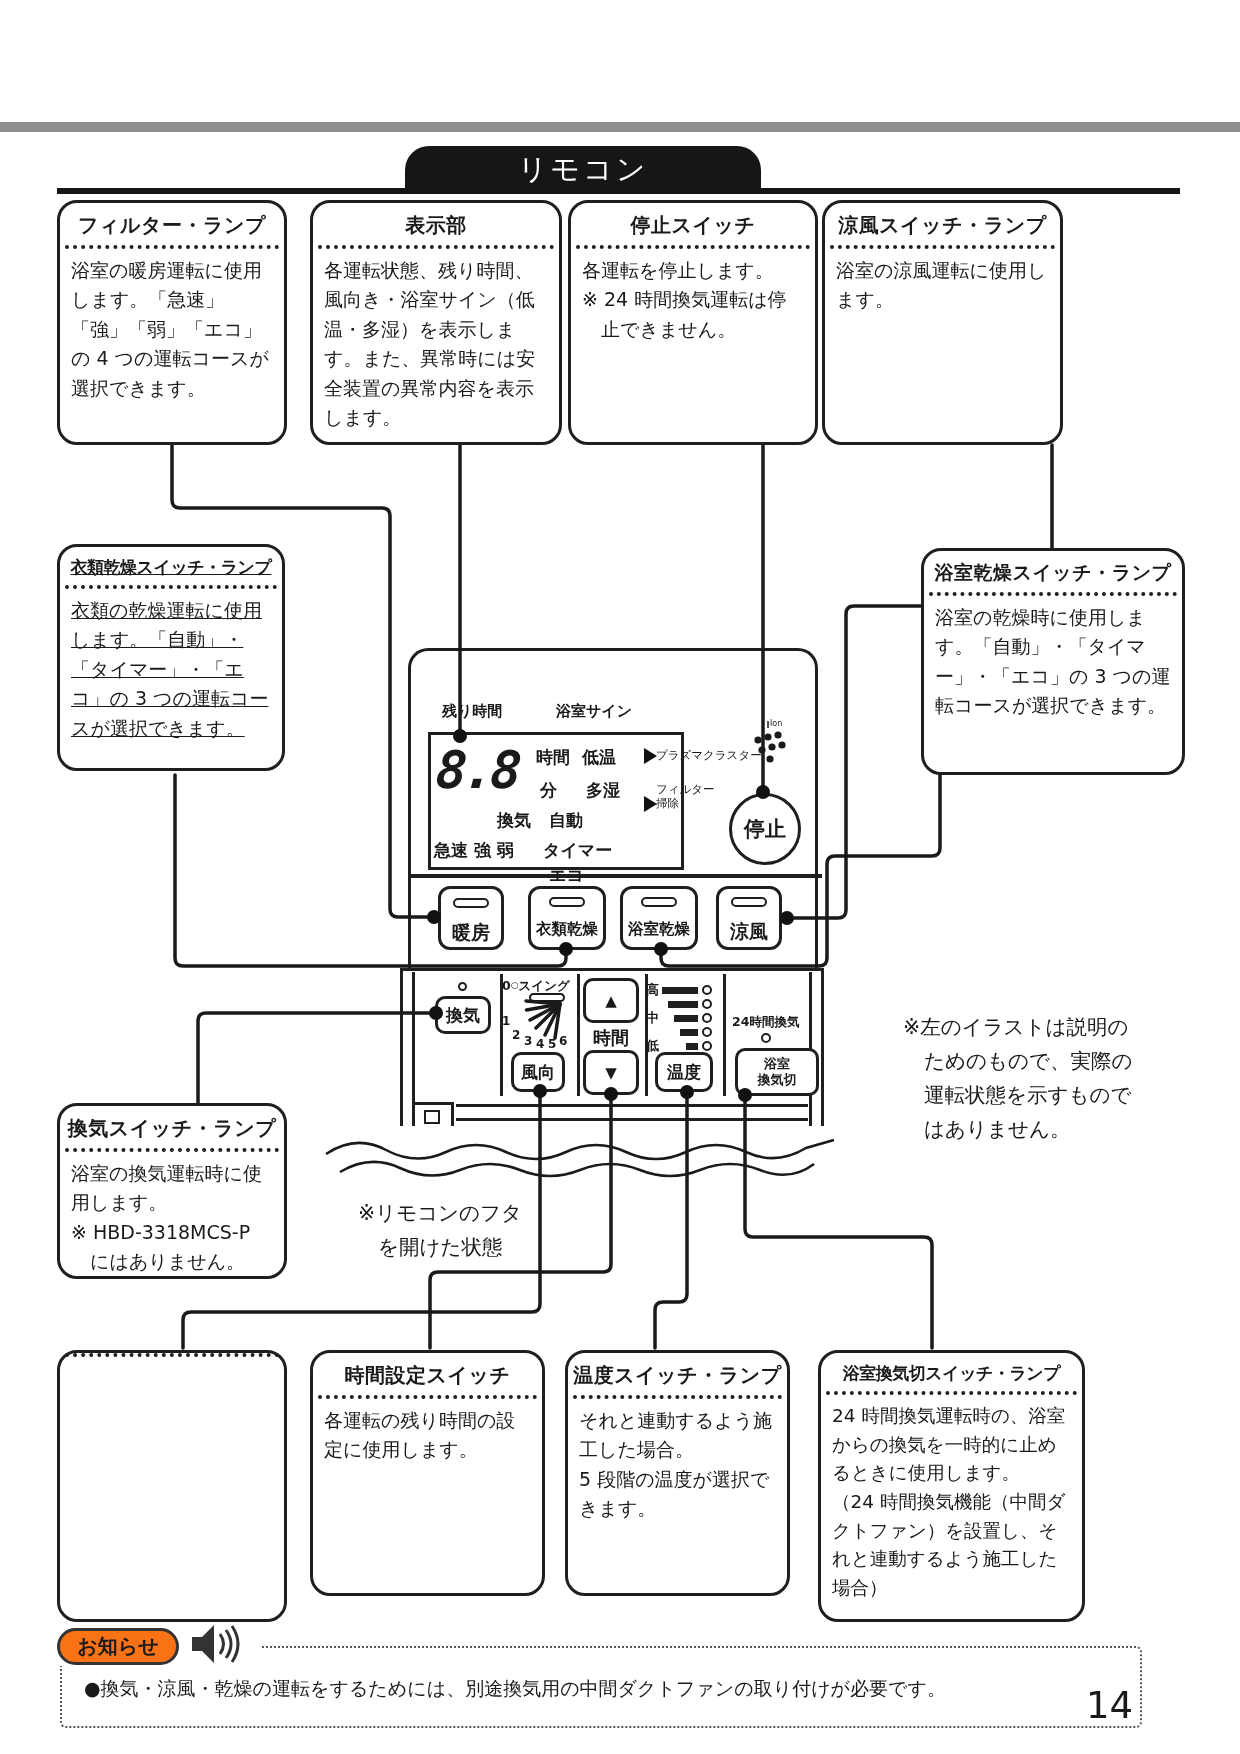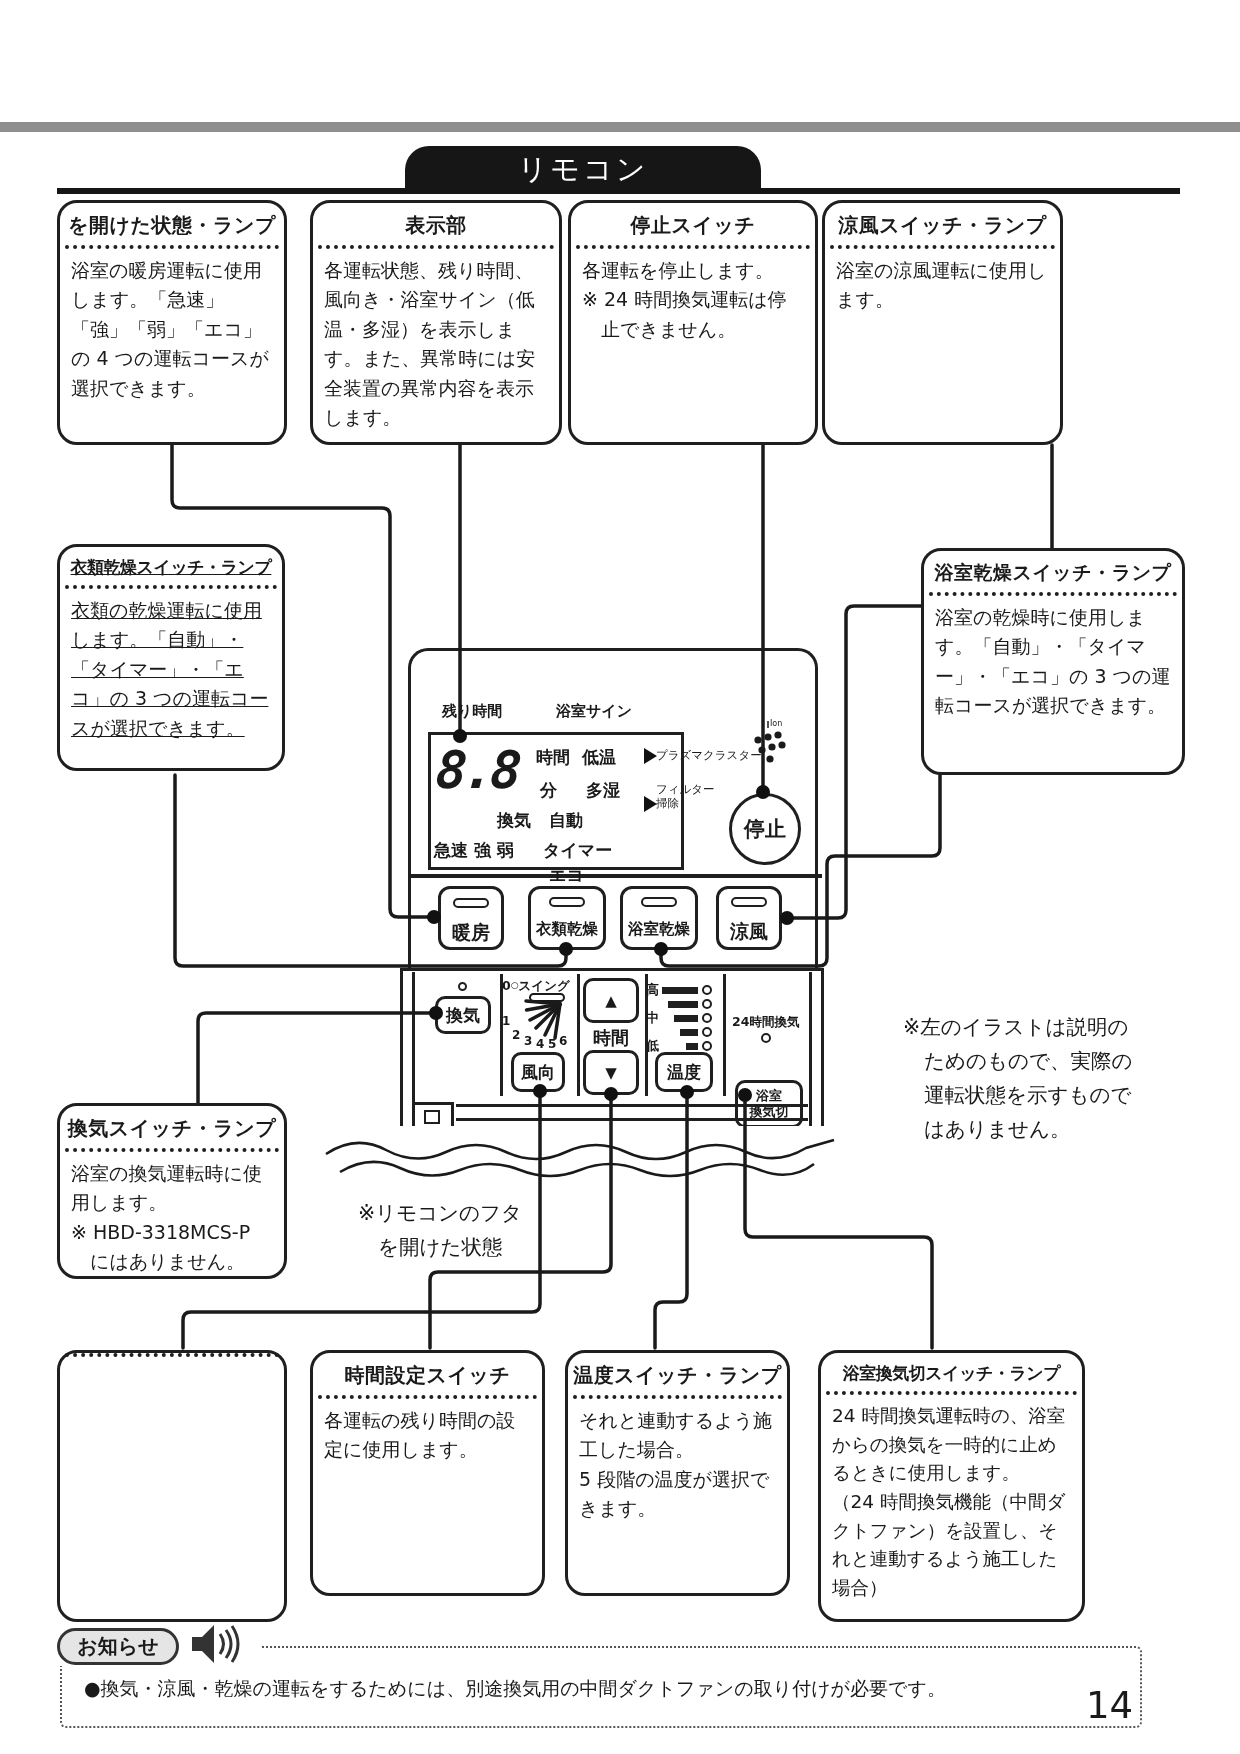--- a/index.html
+++ b/index.html
@@ -35,21 +35,21 @@
   .ring{border:2.5px solid #1f1f1f;border-radius:50%;box-sizing:border-box;background:#fff;}
   .tri-r{width:0;height:0;border-left:13px solid #111;border-top:8px solid transparent;border-bottom:8px solid transparent;}
   .seg7{font-family:"DejaVu Sans Mono","Liberation Mono",monospace;font-weight:bold;font-style:italic;
         font-size:52px;letter-spacing:-4px;transform:skewX(-4deg);line-height:1;}
   .divline{background:#1f1f1f;}
   
   .note{font-size:20.5px;line-height:34px;z-index:4;white-space:nowrap;}
   
   .dotbox{border:2.5px dotted #555;border-radius:6px;z-index:1;}
   .whitepatch{background:#fff;z-index:2;}
-  .pillbtn{background:#e5e5e5;border:3px solid #333;border-radius:19px;text-align:center;
+  .pillbtn{background:#f97316;border:3px solid #333;border-radius:19px;text-align:center;
            font-size:20px;font-weight:bold;line-height:31px;z-index:3;}
   .noticetext{font-size:19px;z-index:2;white-space:nowrap;}
   .pagenum{font-size:37px;z-index:2;}
   svg{display:block;}
   #connectors{position:absolute;left:0;top:0;z-index:3;pointer-events:none;}
 </style>
 </head>
 <body>
 
 <div id="page">
@@ -172,21 +172,21 @@
   <div class="abs rc ring" style="left:702px;top:999px;width:10px;height:10px;"></div>
   <div class="abs rc ring" style="left:702px;top:1013px;width:10px;height:10px;"></div>
   <div class="abs rc ring" style="left:702px;top:1027px;width:10px;height:10px;"></div>
   <div class="abs rc ring" style="left:702px;top:1041px;width:10px;height:10px;"></div>
   <div class="abs rc btn" style="left:655px;top:1052px;width:58px;height:40px;font-size:17px;">
     <span>温度</span>
   </div>
 
   <div class="abs rc lbl" style="left:732px;top:1014px;font-size:12.5px;">24時間換気</div>
   <div class="abs rc ring" style="left:761px;top:1033px;width:10px;height:10px;"></div>
-  <div class="abs rc btn" style="left:735px;top:1048px;width:68px;height:48px;flex-direction:column;line-height:1.2;font-size:13px;margin-top:32px;">
+  <div class="abs rc btn" style="left:735px;top:1048px;width:84px;height:48px;flex-direction:column;line-height:1.2;font-size:13px;">
     <span>浴室</span>
     <span>換気切</span>
   </div>
 
   <div class="abs rc" style="left:412px;top:1102px;width:42px;height:32px;border:3px solid #1f1f1f;box-sizing:border-box;background:#fff;"></div>
   <div class="abs rc" style="left:424px;top:1110px;width:16px;height:14px;border:2.5px solid #1f1f1f;box-sizing:border-box;"></div>
   <div class="abs rc bar" style="left:456px;top:1104px;width:352px;height:3px;"></div>
   <div class="abs rc bar" style="left:456px;top:1118px;width:352px;height:3px;"></div>
 
   <svg class="abs rc" style="left:318px;top:1126px;background:#fff;" width="524" height="58" viewBox="0 0 524 58">
@@ -217,21 +217,21 @@
         <circle cx="661" cy="949" r="7"></circle>
       <circle cx="436" cy="1013" r="7"></circle>
         <circle cx="540" cy="1091" r="7"></circle>
         <circle cx="611" cy="1094" r="7"></circle>
       <circle cx="687" cy="1092" r="7"></circle>
         <circle cx="745" cy="1095" r="7"></circle>
     </g>
   </svg>
 
   <div class="abs cbox" style="left:57px;top:200px;width:230px;height:245px;">
-    <div class="t">を開けた状態・ランプ</div>
+    <div class="t">フィルター・ランプ</div>
       <div class="sep"></div>
     <div class="b">
         <div class="p">浴室の暖房運転に使用します。「急速」「強」「弱」「エコ」の 4 つの運転コースが選択できます。</div>
       </div>
   </div>
   <div class="abs cbox" style="left:310px;top:200px;width:252px;height:245px;">
     <div class="t">表示部</div>
       <div class="sep"></div>
     <div class="b">
         <div class="p">各運転状態、残り時間、風向き・浴室サイン（低温・多湿）を表示します。また、異常時には安全装置の異常内容を表示します。</div>

